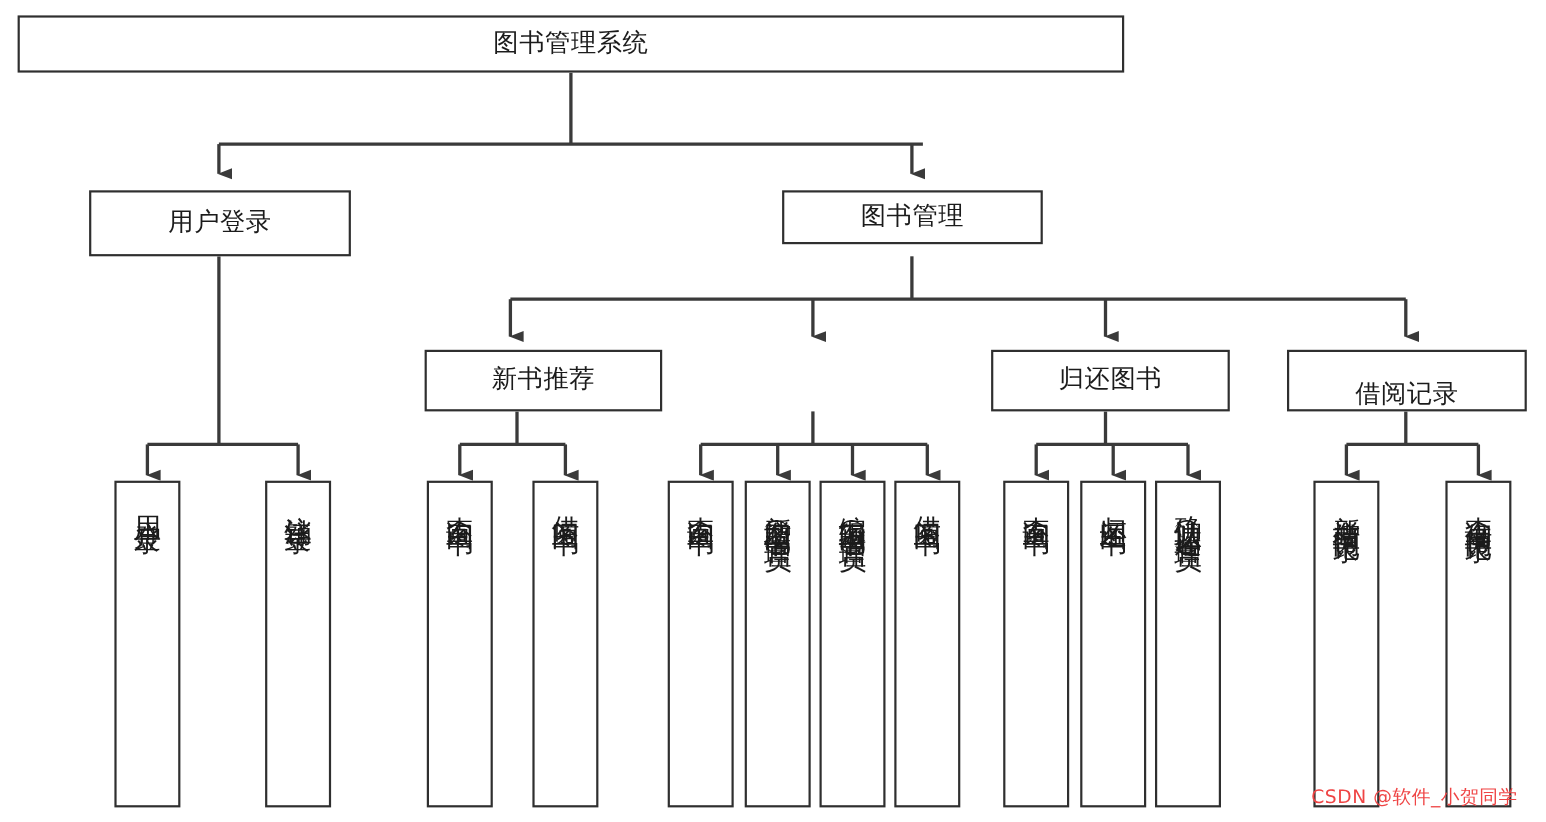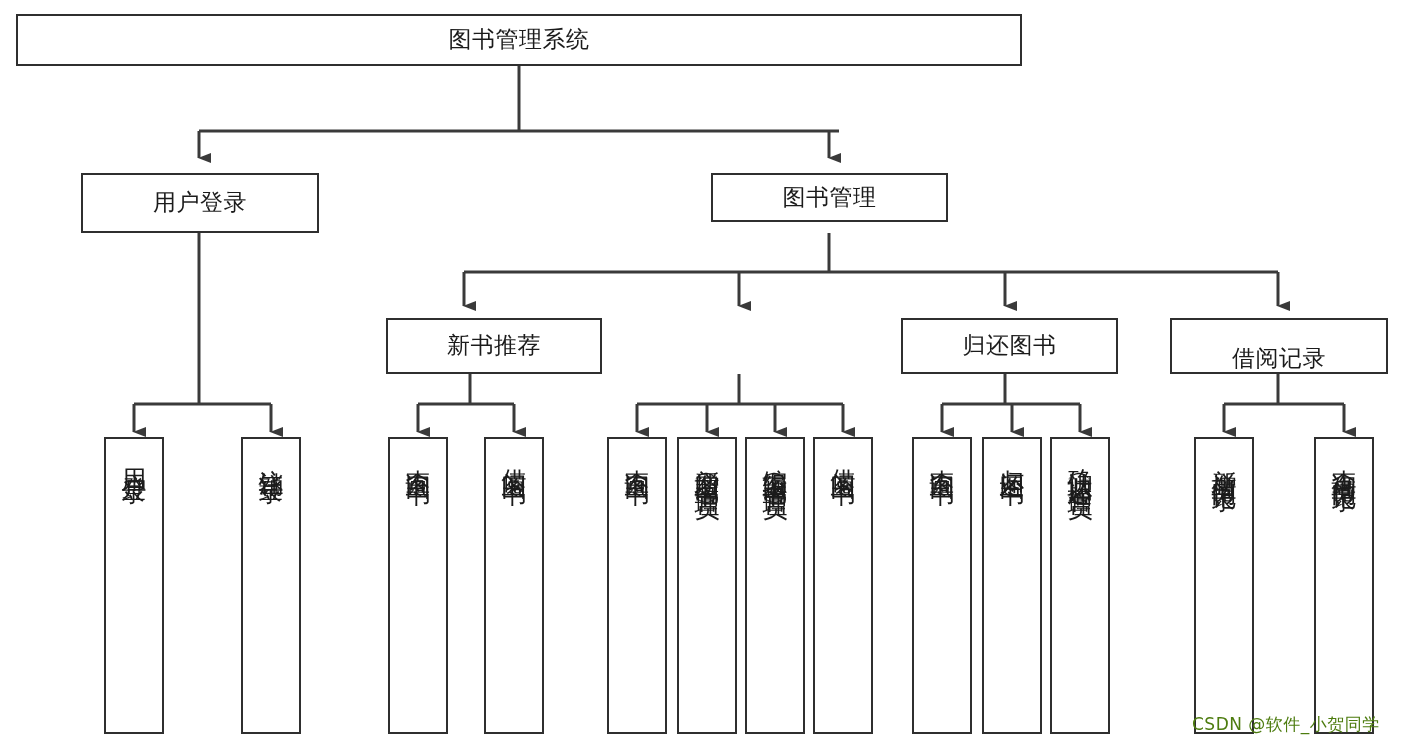--- a/index.html
+++ b/index.html
@@ -59,21 +59,21 @@
     font-size: 25px;
     line-height: 1;
     letter-spacing: 4px;
     white-space: nowrap;
   }
   #watermark {
     position: absolute;
     left: 1192px;
     top: 713px;
     font-size: 17px;
-    color: #4d7c0f;
+    color: #ef4444;
     letter-spacing: 0.5px;
     white-space: nowrap;
     z-index: 3;
     font-family: "DejaVu Sans", "Liberation Sans", sans-serif;
   }
 </style>
 </head>
 <body>
 
 <div id="diagram-root">

